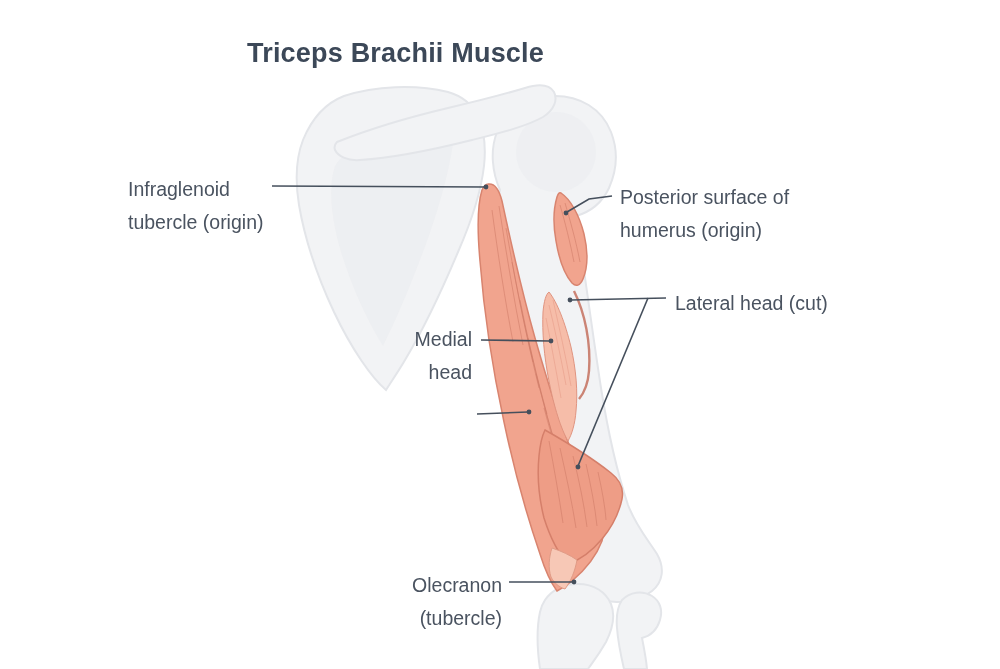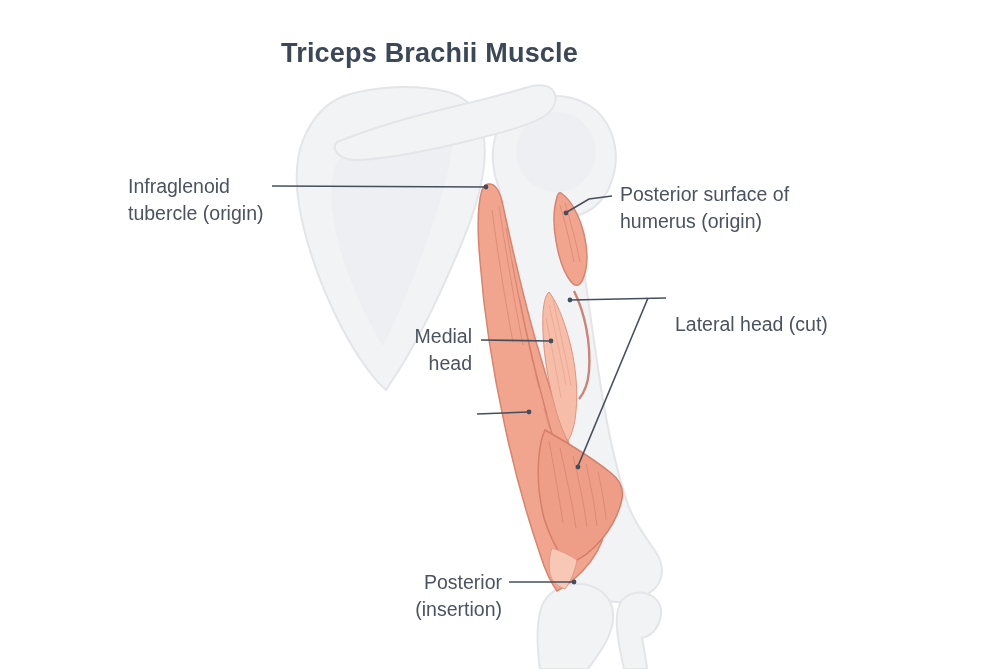--- a/index.html
+++ b/index.html
@@ -16,31 +16,31 @@
     --bone-stroke:#E3E5E9;
   }
   html,body{margin:0;padding:0;}
   body{background:var(--background);font-family:"Liberation Sans", sans-serif;}
   .stage{
     position:relative;width:1000px;height:669px;background:var(--background);
     overflow:hidden;
   }
   .page-title{
     position:absolute;top:20px;left:0;width:791px;text-align:center;
-    font-size:27px;font-weight:700;color:var(--title-text);letter-spacing:.2px;padding-left:34px;
+    font-size:27px;font-weight:700;color:var(--title-text);letter-spacing:.2px;
   }
   .anno{
-    position:absolute;font-size:19.5px;line-height:27px;color:var(--label-text);
+    position:absolute;font-size:19.5px;line-height:33px;color:var(--label-text);
     z-index:2;
   }
   .anno.left{text-align:left;}
   .anno.center{text-align:right;}
   #lbl-infraglenoid{left:128px;top:173px;width:172px;}
   #lbl-posterior{left:620px;top:181px;width:218px;}
-  #lbl-lateral{left:675px;top:287px;width:220px;white-space:nowrap;margin-top:24px;}
+  #lbl-lateral{left:675px;top:287px;width:220px;white-space:nowrap;}
   #lbl-medial{left:398px;top:323px;width:74px;}
   #lbl-long{left:412px;top:401px;width:60px;}
   #lbl-olecranon{left:384px;top:569px;width:118px;}
   svg.illustration{position:absolute;left:0;top:0;z-index:1;}
   .bone{fill:var(--bone-fill);stroke:var(--bone-stroke);stroke-width:2;}
   .bone-shade{fill:#E9EBEF;stroke:none;}
   .muscle{fill:var(--muscle-main);stroke:var(--muscle-dark);stroke-width:1.5;}
   .muscle-light{fill:var(--muscle-light);stroke:#E09480;stroke-width:1;}
   .muscle-band{fill:#EE9D86;stroke:#D57F6A;stroke-width:1.5;}
   .tendon{fill:var(--muscle-tendon);stroke:#E09B86;stroke-width:1;}
@@ -54,21 +54,21 @@
 <body>
 
 <div class="stage">
 
   <h1 class="page-title">Triceps Brachii Muscle</h1>
 
   <div class="anno left" id="lbl-infraglenoid">Infraglenoid tubercle (origin)</div>
   <div class="anno left" id="lbl-posterior">Posterior surface of humerus (origin)</div>
   <div class="anno left" id="lbl-lateral">Lateral head (cut)</div>
   <div class="anno center" id="lbl-medial">Medial head</div>
-  <div class="anno center" id="lbl-olecranon">Posterior (insertion)</div>
+  <div class="anno center" id="lbl-olecranon">Olecranon (tubercle)</div>
 
   <svg class="illustration" viewBox="0 0 1000 669" width="1000" height="669" aria-hidden="true">
 
     <g>
 
       <path class="bone" d="M 344 96
         C 375 86, 415 84, 448 92
         C 462 96, 472 104, 478 116
         C 484 130, 486 148, 484 166
         C 481 192, 472 220, 458 252

